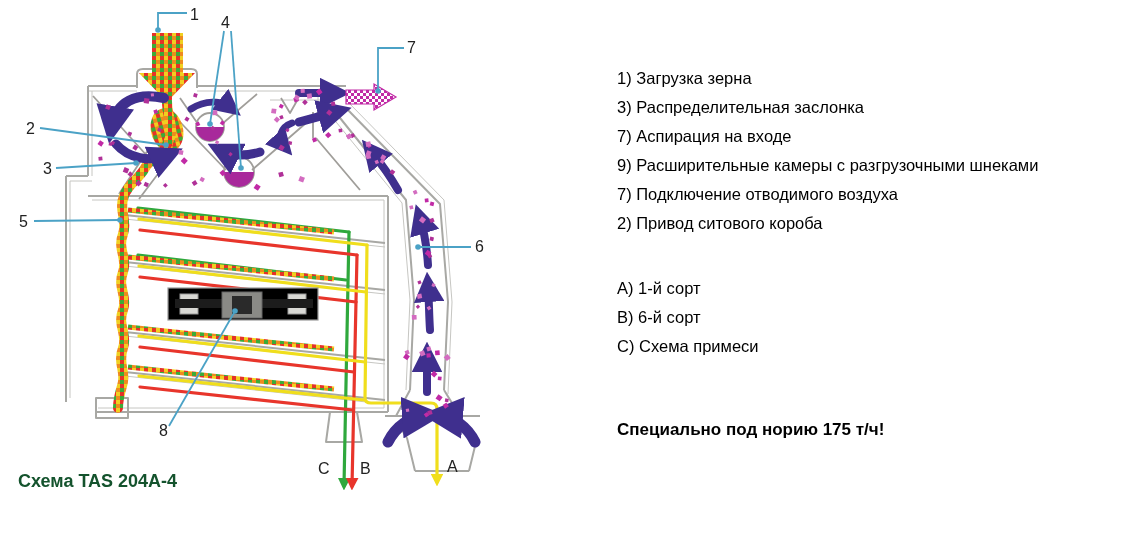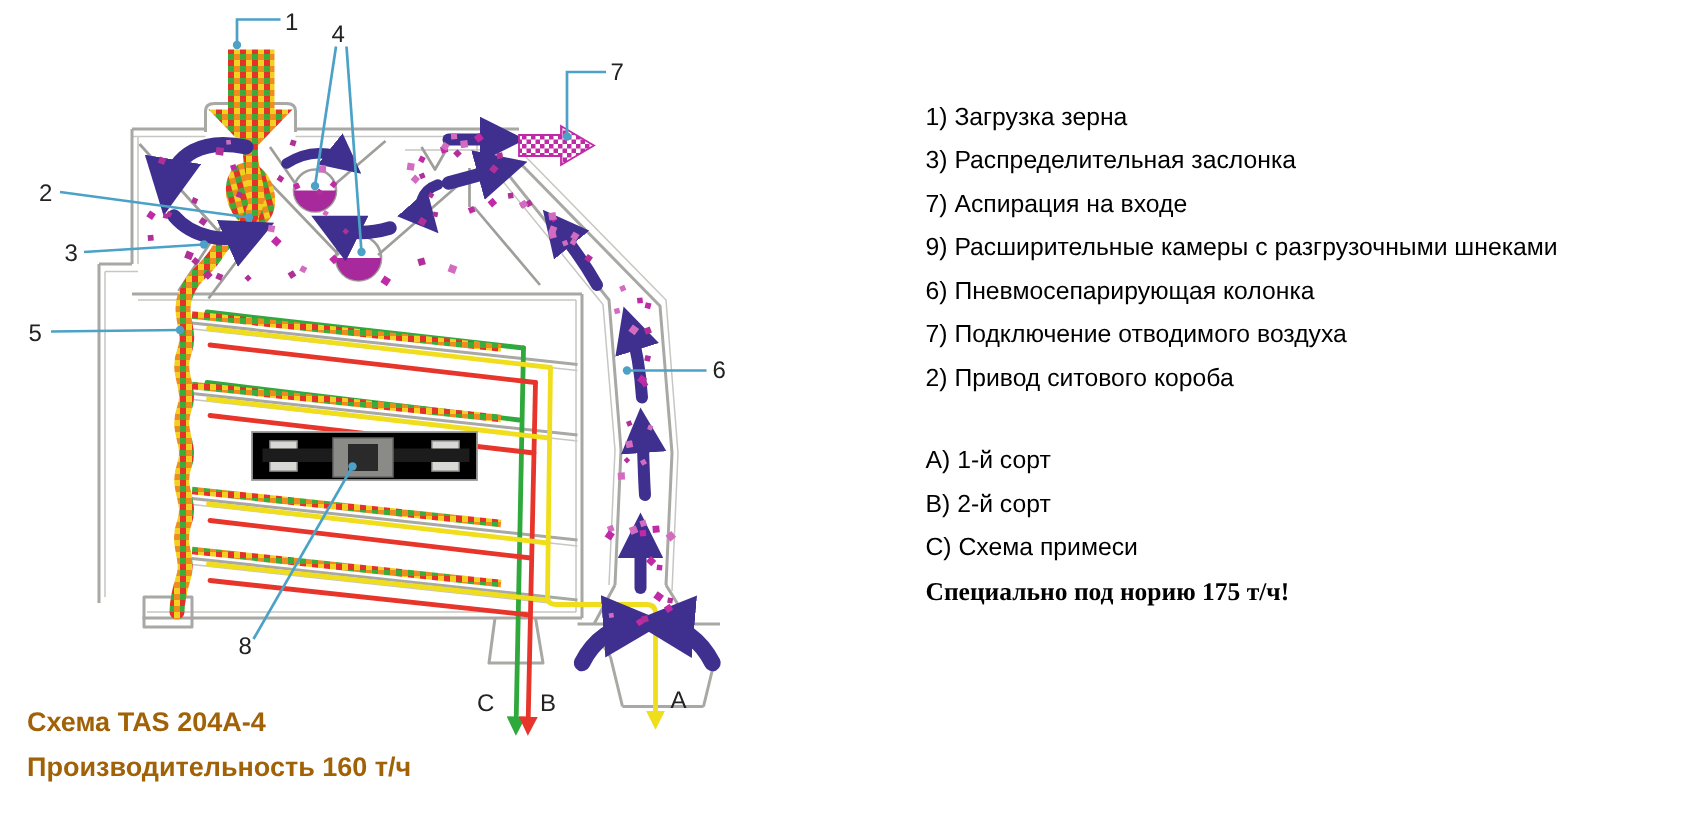--- a/index.html
+++ b/index.html
@@ -2,23 +2,23 @@
 <html><head>
 <meta charset="utf-8">
 <style>
   html,body{margin:0;padding:0;background:#fff;}
   .stage{position:relative;width:1124px;height:549px;background:#ffffff;overflow:hidden;
          font-family:"Liberation Sans", sans-serif;}
   .diagram-svg{position:absolute;left:0;top:0;}
   .legend{position:absolute;left:617px;top:64px;width:500px;color:#000000;
           font-size:16.5px;line-height:29px;}
   .lrow{white-space:nowrap;}
-  .grades{margin-top:26px;}
-  .note{font-weight:bold;font-size:17px;font-family:Liberation Serif, serif;}
-  .caption{position:absolute;left:18px;top:466px;color:#a16207;font-weight:bold;
+  .grades{margin-top:36px;}
+  .note{margin-top:54px;font-weight:bold;font-size:17px;}
+  .caption{position:absolute;left:18px;top:466px;color:#14532d;font-weight:bold;
            font-size:18px;line-height:30px;}
   .dlabel{font-family:"Liberation Sans", sans-serif;font-size:16px;fill:#222;}
   .gray{stroke:#a8a8a4;fill:none;stroke-width:2;stroke-linejoin:round;}
   .gray-thin{stroke:#c6c6c2;fill:none;stroke-width:1;}
   .baffle{stroke:#a09e9a;fill:none;stroke-width:1.8;stroke-linejoin:round;}
   .callout{stroke:#4ba2c6;stroke-width:1.8;fill:none;}
   .air{stroke:#3f2f8e;fill:none;stroke-linecap:round;}
 </style>
 </head>
 <body>
@@ -301,29 +301,27 @@
       <text class="dlabel" x="360" y="474">B</text>
       <text class="dlabel" x="447" y="472">A</text>
     </g>
   </svg>
 
   <div class="legend">
     <div class="lrow">1) Загрузка зерна</div>
     <div class="lrow">3) Распределительная заслонка</div>
     <div class="lrow">7) Аспирация на входе</div>
     <div class="lrow">9) Расширительные камеры с разгрузочными шнеками</div>
-    <div class="lrow">6) Пневмосепарирующая колонка</div>
     <div class="lrow">7) Подключение отводимого воздуха</div>
     <div class="lrow">2) Привод ситового короба</div>
     <div class="grades">
       <div class="lrow">A) 1-й сорт</div>
-      <div class="lrow">B) 2-й сорт</div>
+      <div class="lrow">B) 6-й сорт</div>
       <div class="lrow">C) Схема примеси</div>
     </div>
     <div class="note">Специально под норию 175 т/ч!</div>
   </div>
 
   <div class="caption">
     <div>Схема TAS 204A-4</div>
-    <div>Производительность 160 т/ч</div>
   </div>
 
 </div>
 
 </body></html>

